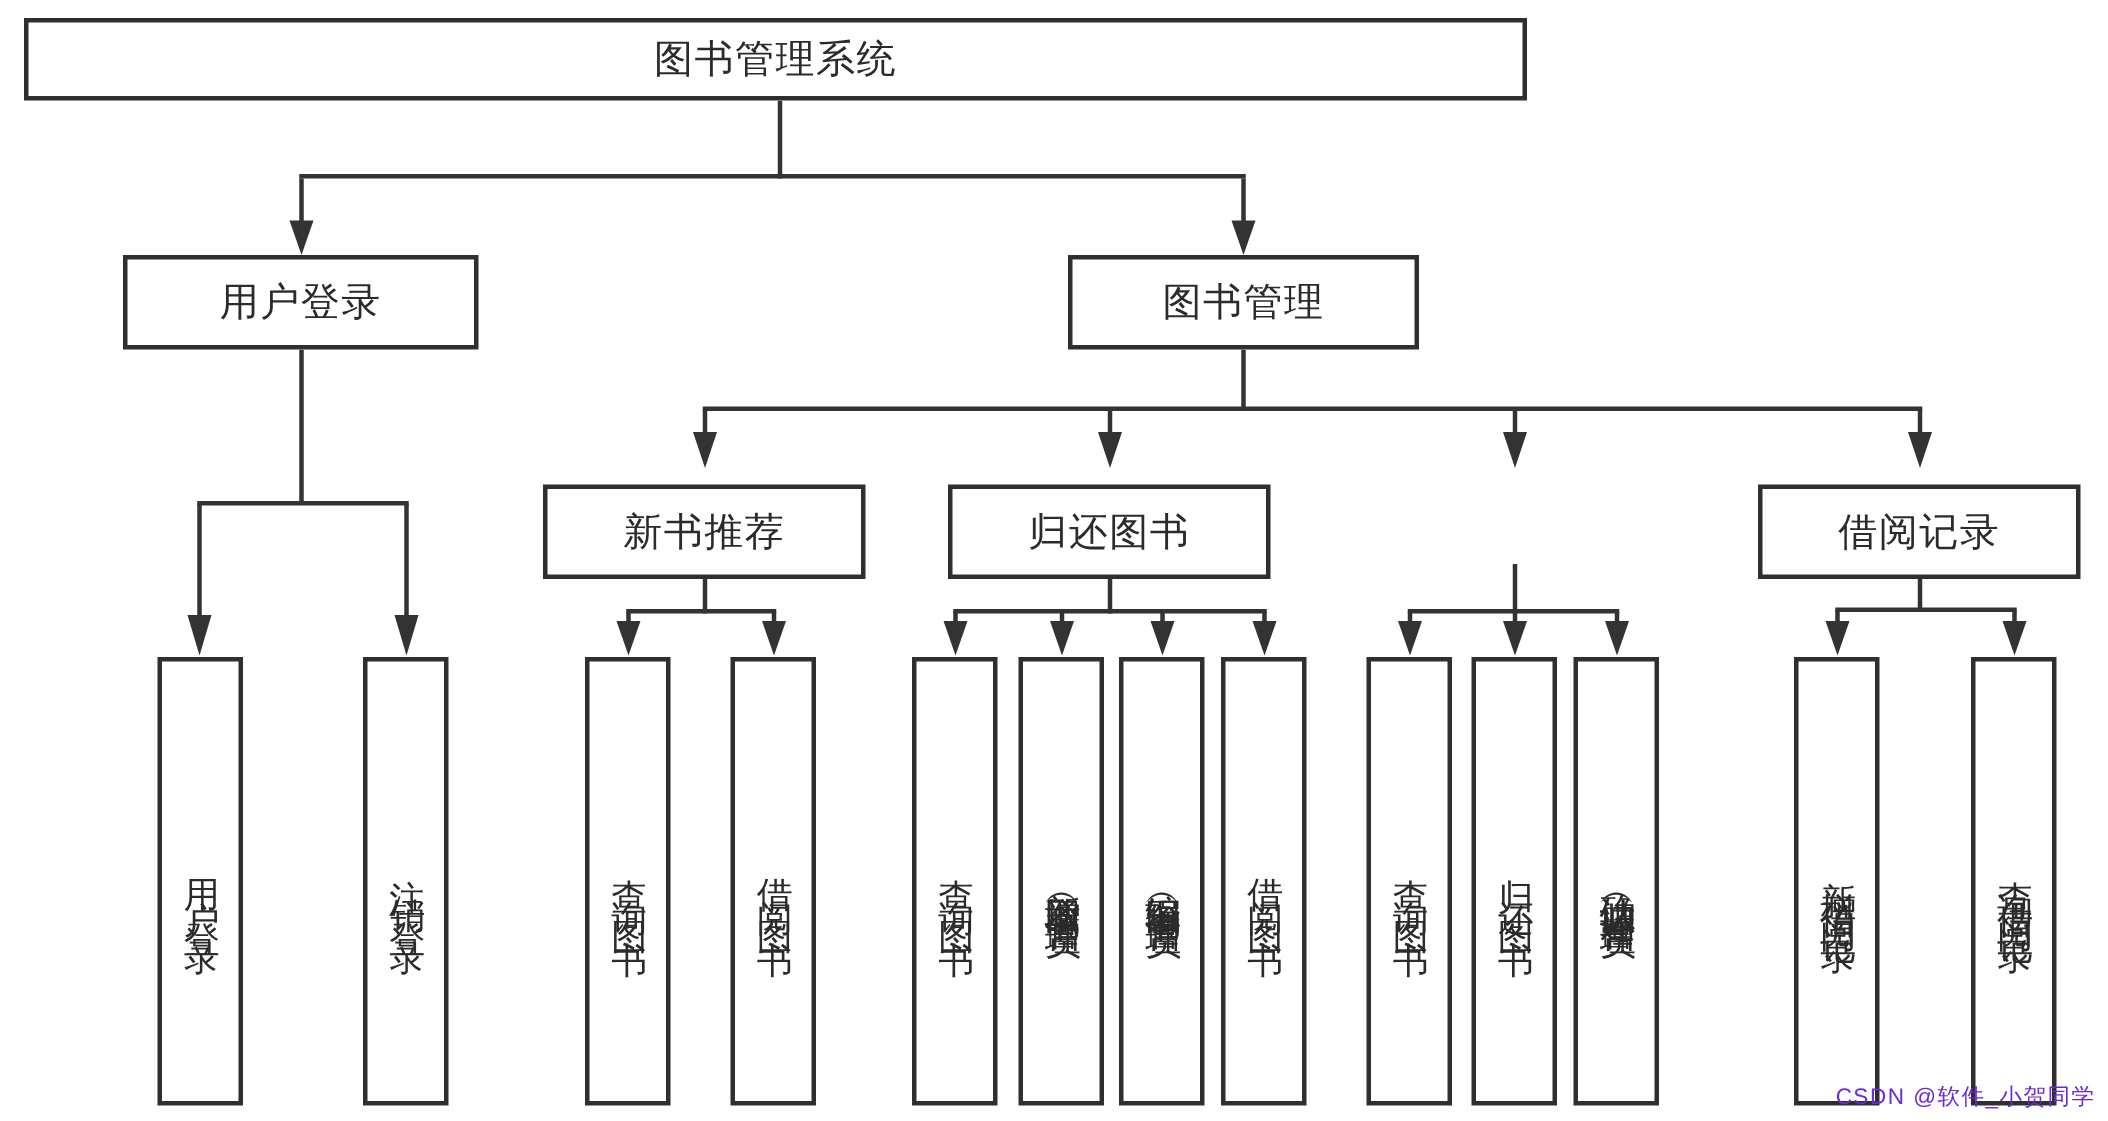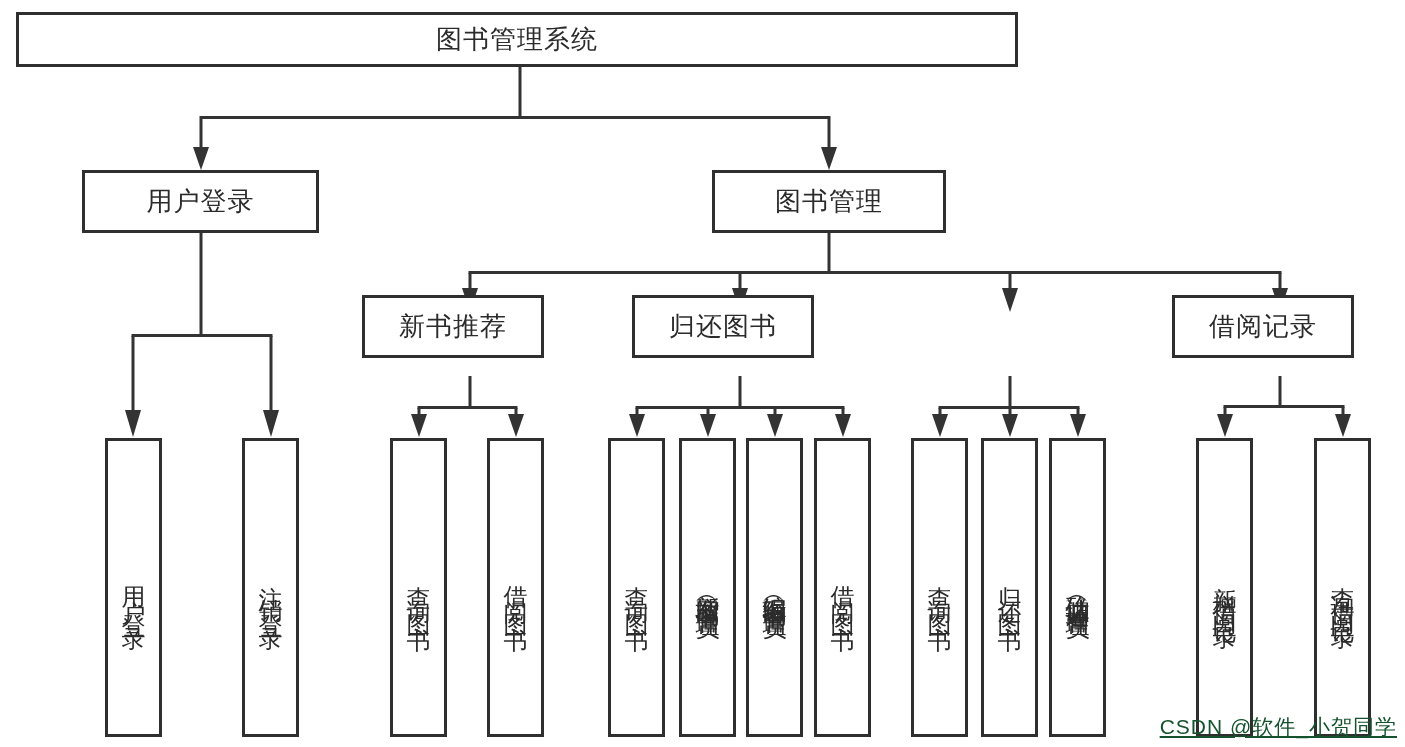--- a/index.html
+++ b/index.html
@@ -30,21 +30,21 @@
   .node .hlabel {
     font-size: 26px;
     letter-spacing: 1px;
     color: #2b2b2b;
     white-space: nowrap;
     text-align: center;
   }
   .lvl1 { left: 16px;  top: 12px;  width: 1002px; height: 55px; }
   .lvl2a { left: 82px;  top: 170px; width: 237px; height: 63px; }
   .lvl2b { left: 712px; top: 170px; width: 234px; height: 63px; }
-  .lvl3 { top: 295px; width: 182px; height: 63px; }
+  .lvl3 { top: 323px; width: 215px; height: 63px; }
   .leaf {
     position: absolute;
     box-sizing: border-box;
     border: 3px solid #2f2f2f;
     background: #ffffff;
     top: 438px;
     width: 57px;
     height: 299px;
     display: flex;
     align-items: center;
@@ -57,25 +57,24 @@
     color: #2b2b2b;
     white-space: nowrap;
   }
   .len4 .vtext { letter-spacing: 14px; margin-bottom: -14px; }
   .len6 .vtext { letter-spacing: 8px;  margin-bottom: -8px; }
   .len9 .vtext { letter-spacing: 3px;  margin-bottom: -3px; }
   .watermark {
     position: absolute;
     right: 8px;
     bottom: 6px;
-    font-size: 21px;
-    color: #14532d;
+    font-size: 15px;
+    color: #6d28d9;
     letter-spacing: 1px;
     white-space: nowrap;
-    text-decoration: underline;
   }
 </style>
 </head>
 <body>
 
 <div class="canvas">
 
   <svg class="connectors" width="1405" height="747" viewBox="0 0 1405 747" xmlns="http://www.w3.org/2000/svg">
     <g stroke="#333333" stroke-width="3" fill="none">
 

